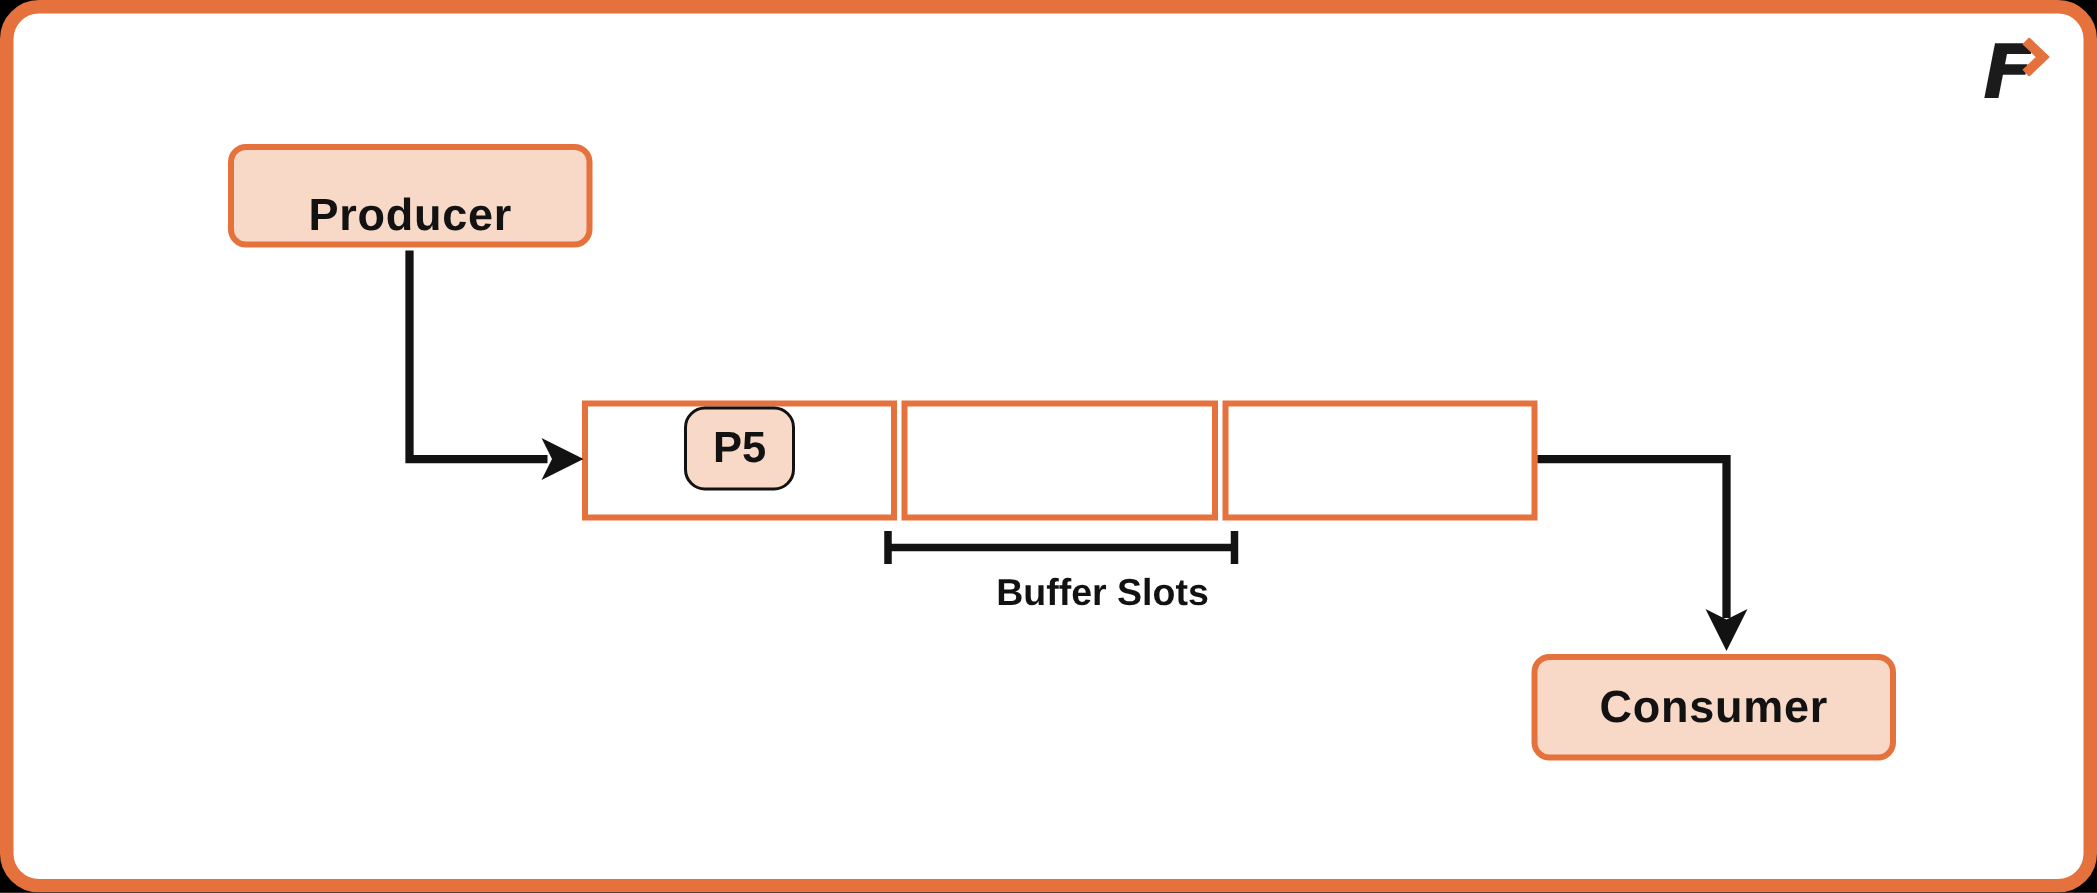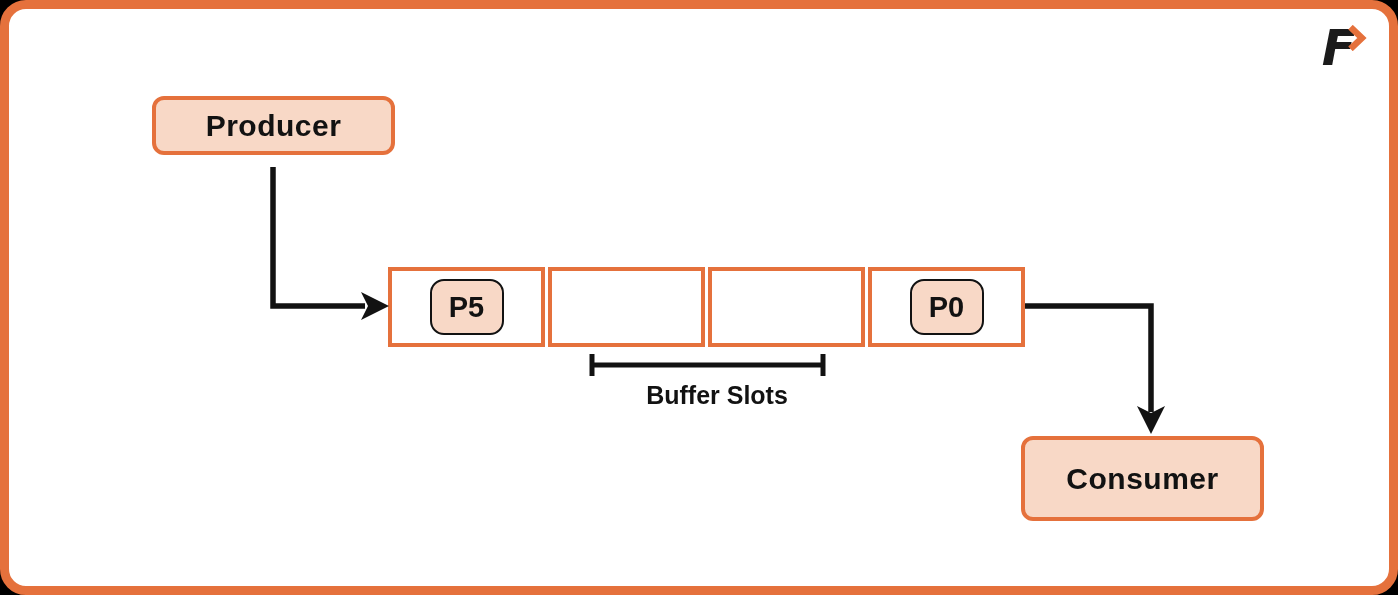--- a/index.html
+++ b/index.html
@@ -22,46 +22,46 @@
   
   .node{
     position:absolute;
     display:flex;align-items:center;justify-content:center;
     background:var(--fill-peach);
     border:4px solid var(--accent-orange);
     border-radius:12px;
     font-size:30px;font-weight:bold;color:var(--line-black);
     letter-spacing:0.5px;
   }
-  .node-producer{left:143px;top:87px;width:243px;height:59px;}
-  .node-consumer{left:1012px;top:427px;width:243px;height:85px;}
+  .node-producer{left:143px;top:87px;width:243px;height:69px;align-items:flex-end;}
+  .node-consumer{left:1012px;top:427px;width:243px;height:71px;}
 
   
   .buffer{
     position:absolute;left:379px;top:258px;width:637px;height:80px;
     display:flex;gap:3px;
   }
   .cell{
     flex:1;
     background:#fff;
     border:4px solid var(--accent-orange);
-    display:flex;align-items:center;justify-content:center;
+    display:flex;align-items:flex-start;justify-content:center;
   }
   .chip{
     width:74px;height:56px;
     display:flex;align-items:center;justify-content:center;
     background:var(--fill-peach);
     border:2px solid var(--line-black);
     border-radius:14px;
     font-size:29px;font-weight:bold;color:var(--line-black);
   }
 
   
   .bracket-label{
-    position:absolute;left:558px;top:372px;width:300px;
+    position:absolute;left:576px;top:372px;width:300px;
     text-align:center;
     font-size:25px;font-weight:bold;color:var(--line-black);
   }
 
   
   svg.arrows{position:absolute;inset:0;pointer-events:none;}
   svg.arrows .stroke{stroke:var(--line-black);stroke-width:5.5;fill:none;}
   svg.arrows .head{fill:var(--line-black);stroke:none;}
 
   
@@ -89,23 +89,20 @@
     <div class="node node-producer">
       <span>Producer</span>
     </div>
 
     <div class="buffer">
       <div class="cell">
         <span class="chip">P5</span>
       </div>
       <div class="cell"></div>
       <div class="cell"></div>
-      <div class="cell">
-        <span class="chip">P0</span>
-      </div>
     </div>
 
     <div class="bracket-label">Buffer Slots</div>
 
     <div class="node node-consumer">
       <span>Consumer</span>
     </div>
 
     <svg class="arrows" width="1398" height="595" viewBox="0 0 1398 595">
 

